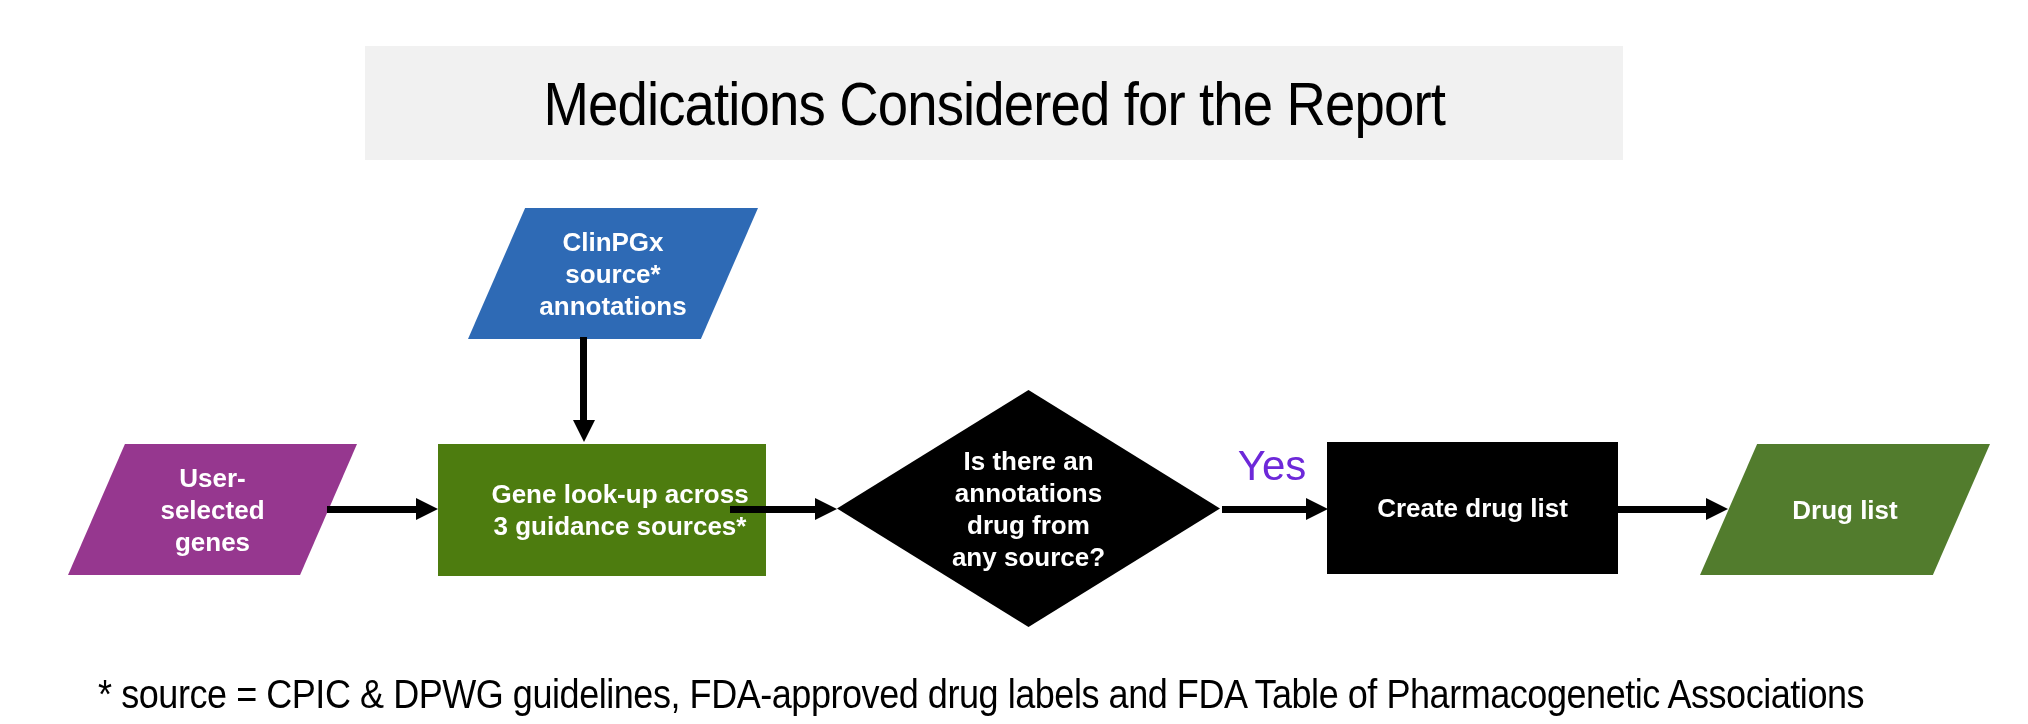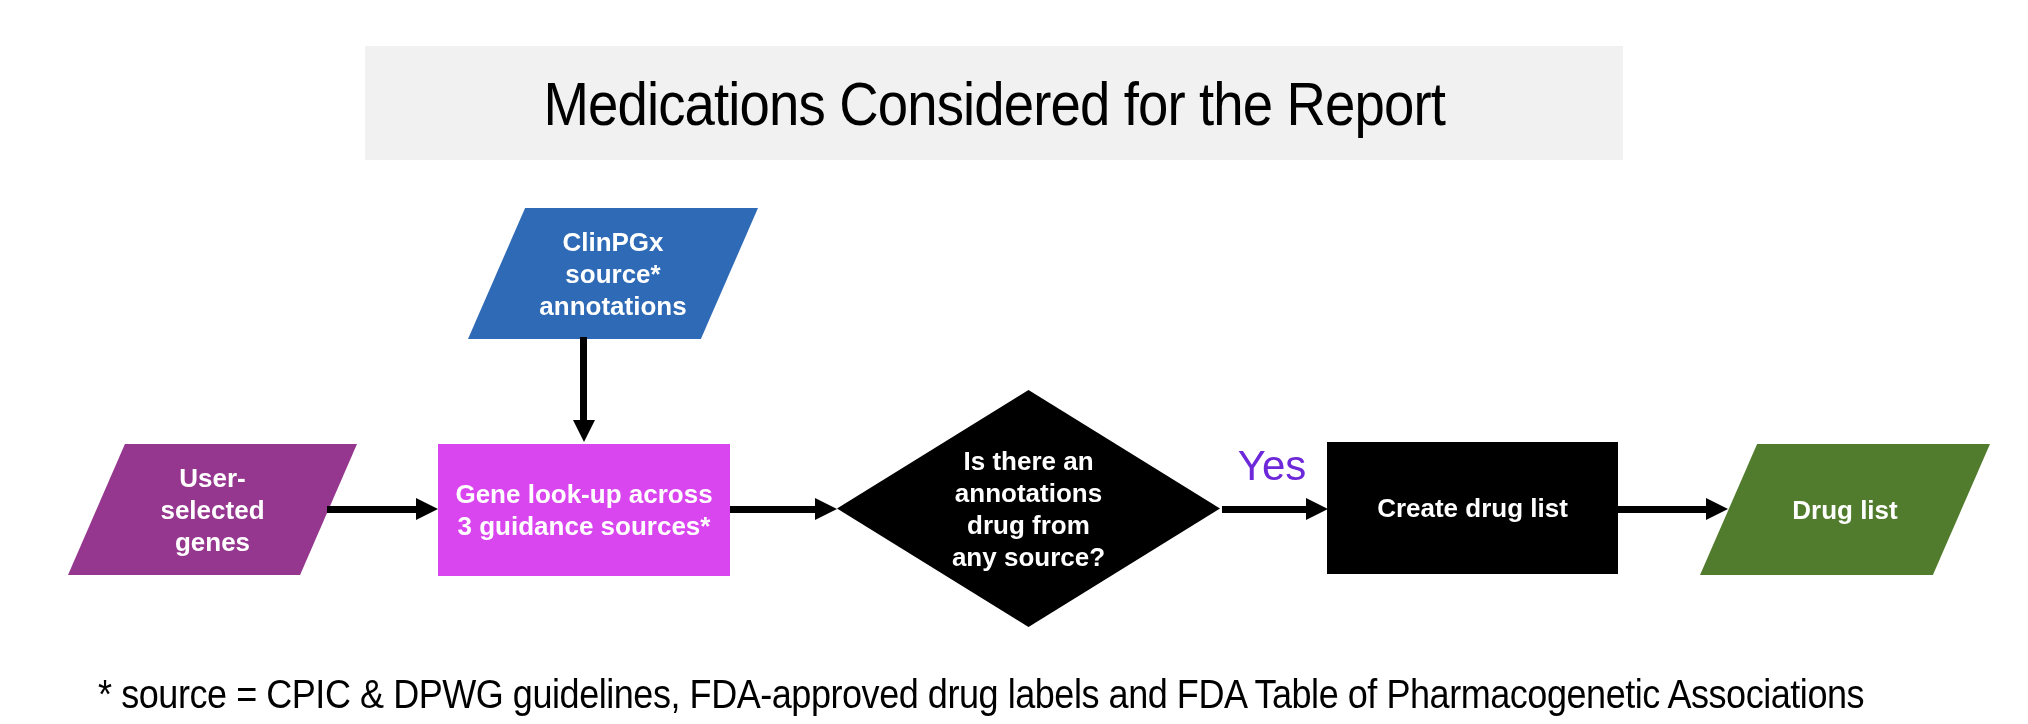--- a/index.html
+++ b/index.html
@@ -123,21 +123,21 @@
 
   <div class="node para node-genes" style="background-color: rgb(150, 55, 143);">
     <div>User-</div>
     <div>selected</div>
     <div>genes</div>
   </div>
 
   <div class="aline a2-line"></div>
   <div class="ah-right a2-head"></div>
 
-  <div class="node node-lookup" style="background-color: #d946ef;">
+  <div class="node node-lookup" style="background-color: #4d7c0f; padding-left: 36px;">
     <div>Gene look-up across</div>
     <div>3 guidance sources*</div>
   </div>
 
   <div class="aline a3-line"></div>
   <div class="ah-right a3-head"></div>
 
   <div class="node diamond node-decision" style="background-color: rgb(0, 0, 0);">
     <div>Is there an</div>
     <div>annotations</div>

